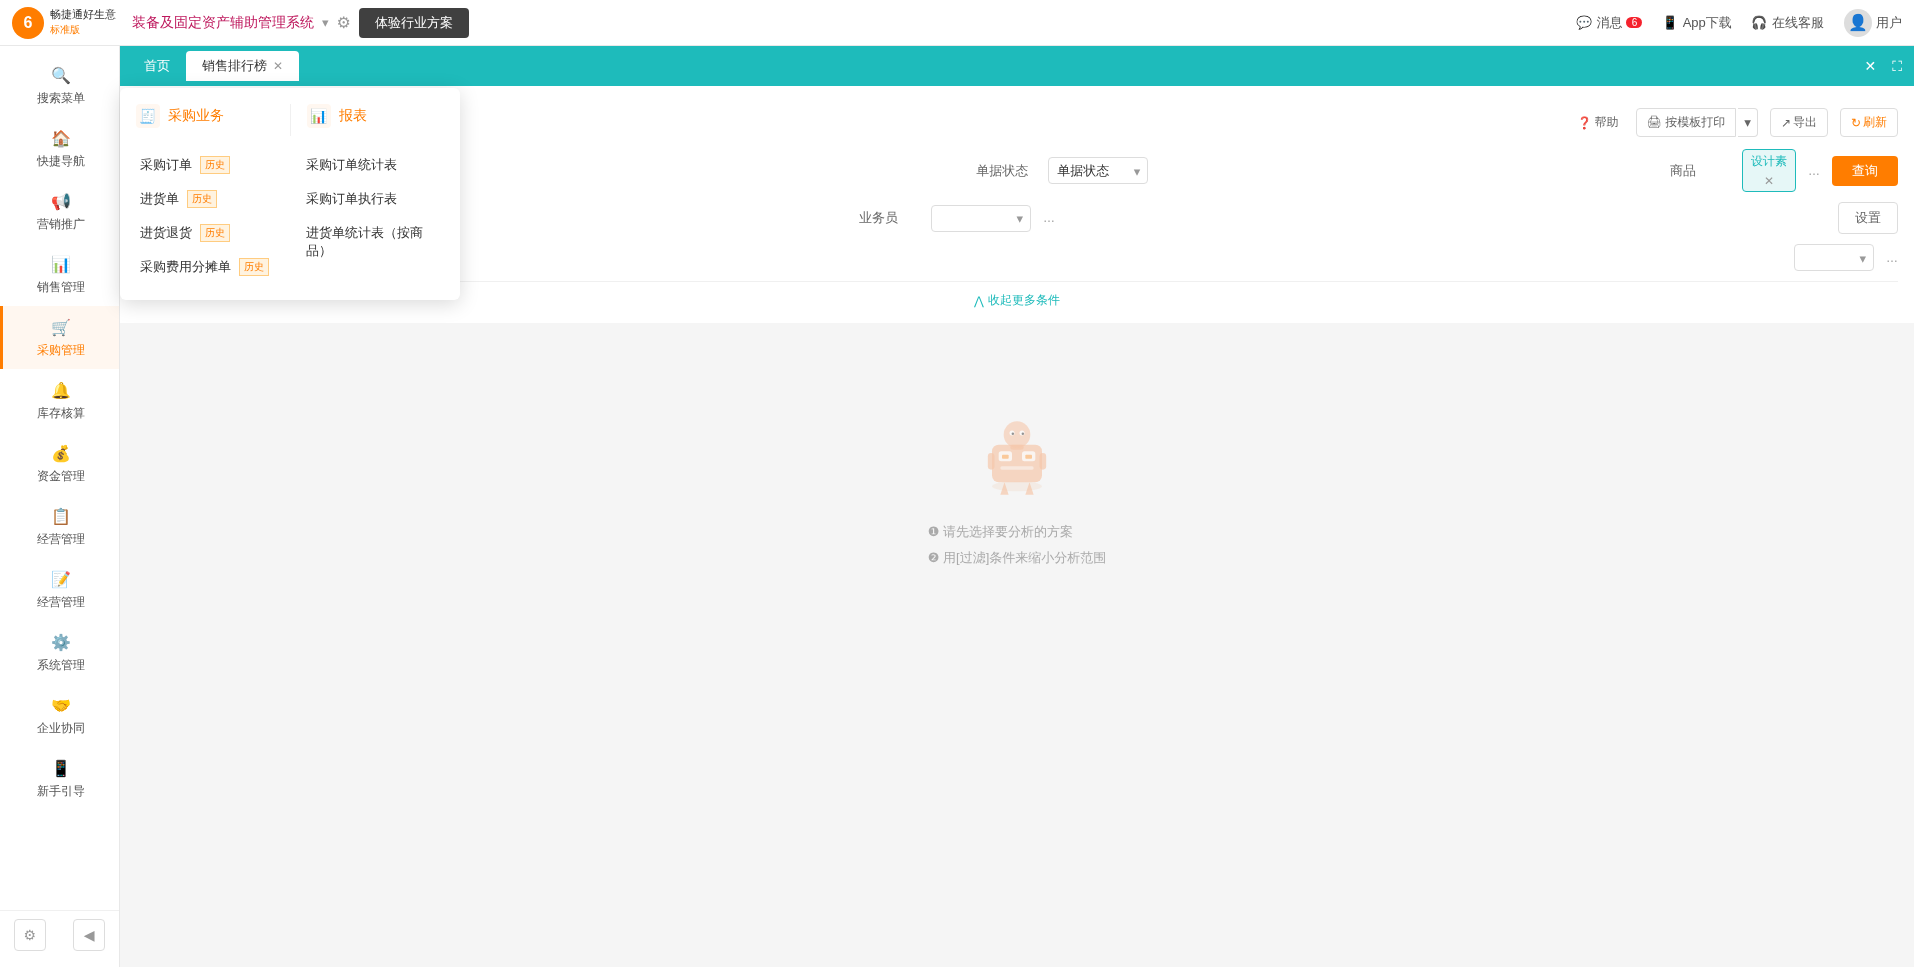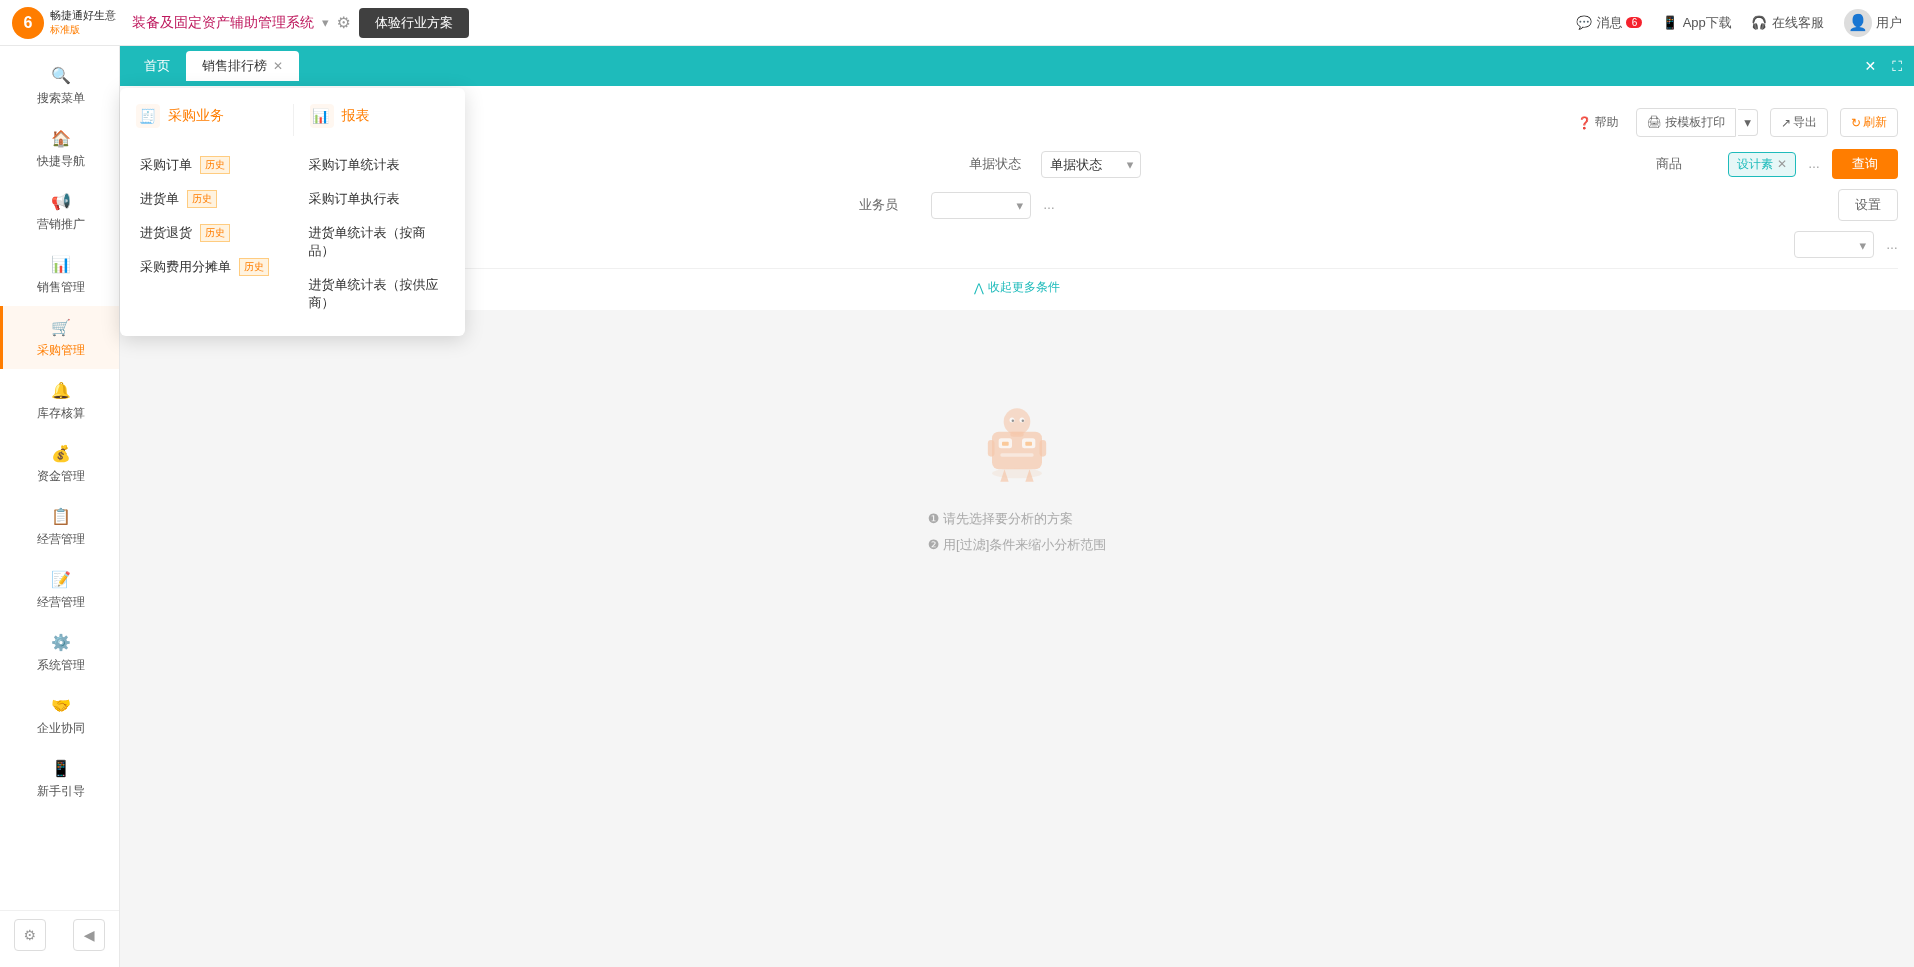--- a/index.html
+++ b/index.html
@@ -27,21 +27,21 @@
       height: 32px;
       background: #ff7d00;
       border-radius: 50%;
       display: flex;
       align-items: center;
       justify-content: center;
       color: white;
       font-size: 16px;
       font-weight: bold;
     }
-    .logo-text { font-size: 11px; color: #333; line-height: 1.3; }
+    .logo-text { font-size: 11px; color: #333; line-height: 1.3; font-family: Liberation Mono, monospace; }
     .logo-badge { font-size: 10px; color: #ff7d00; }
     .header-nav {
       display: flex;
       align-items: center;
       gap: 8px;
       flex: 1;
     }
     .system-title { font-size: 14px; color: #be185d; }
     .industry-btn {
       background: #404040;
@@ -222,20 +222,21 @@
     .filter-tag {
       display: flex;
       align-items: center;
       gap: 4px;
       background: #e6f7f7;
       border: 1px solid #1ebbbb;
       border-radius: 4px;
       padding: 3px 8px;
       color: #1ebbbb;
       font-size: 12px;
+      flex-direction: column;
     }
     .filter-tag .remove { cursor: pointer; color: #999; }
     .filter-select {
       border: 1px solid #ddd;
       border-radius: 4px;
       padding: 5px 24px 5px 8px;
       font-size: 13px;
       color: #333;
       background: #fff;
       min-width: 100px;
@@ -360,21 +361,20 @@
       background: #fff3e0;
       color: #ff7d00;
       border: 1px solid #ffcc80;
       border-radius: 0;
       font-size: 10px;
       padding: 1px 4px;
     }
 
     .print-btn-group {
       display: flex;
-      align-items: center;
       gap: 2px;
     }
     .print-btn-group .main { padding: 5px 10px; border: 1px solid #ddd; border-radius: 4px 0 0 4px; cursor: pointer; color: #666; font-size: 12px; background: #fff; }
     .print-btn-group .dropdown { padding: 5px 6px; border: 1px solid #ddd; border-left: none; border-radius: 0 4px 4px 0; cursor: pointer; color: #666; background: #fff; }
 
     .export-btn { display: flex; align-items: center; gap: 2px; padding: 5px 10px; border: 1px solid #ddd; border-radius: 4px; cursor: pointer; color: #666; font-size: 12px; background: #fff; }
     .refresh-btn { display: flex; align-items: center; gap: 2px; padding: 5px 10px; border: 1px solid #ddd; border-radius: 4px; cursor: pointer; color: #ff7d00; font-size: 12px; background: #fff; }
     .help-btn { display: flex; align-items: center; gap: 2px; color: #666; font-size: 12px; cursor: pointer; padding: 5px; }
 
     .filter-section {
@@ -677,22 +677,19 @@
 
           <div class="dropdown-item">
             <span>采购订单统计表</span>
           </div>
           <div class="dropdown-item">
             <span>采购订单执行表</span>
           </div>
           <div class="dropdown-item">
             <span>进货单统计表（按商品）</span>
           </div>
-          <div class="dropdown-item">
-            <span>进货单统计表（按供应商）</span>
-          </div>
         </div>
 
       </div>
     </div>
 
   </div>
 </div>
 
 </body></html>

